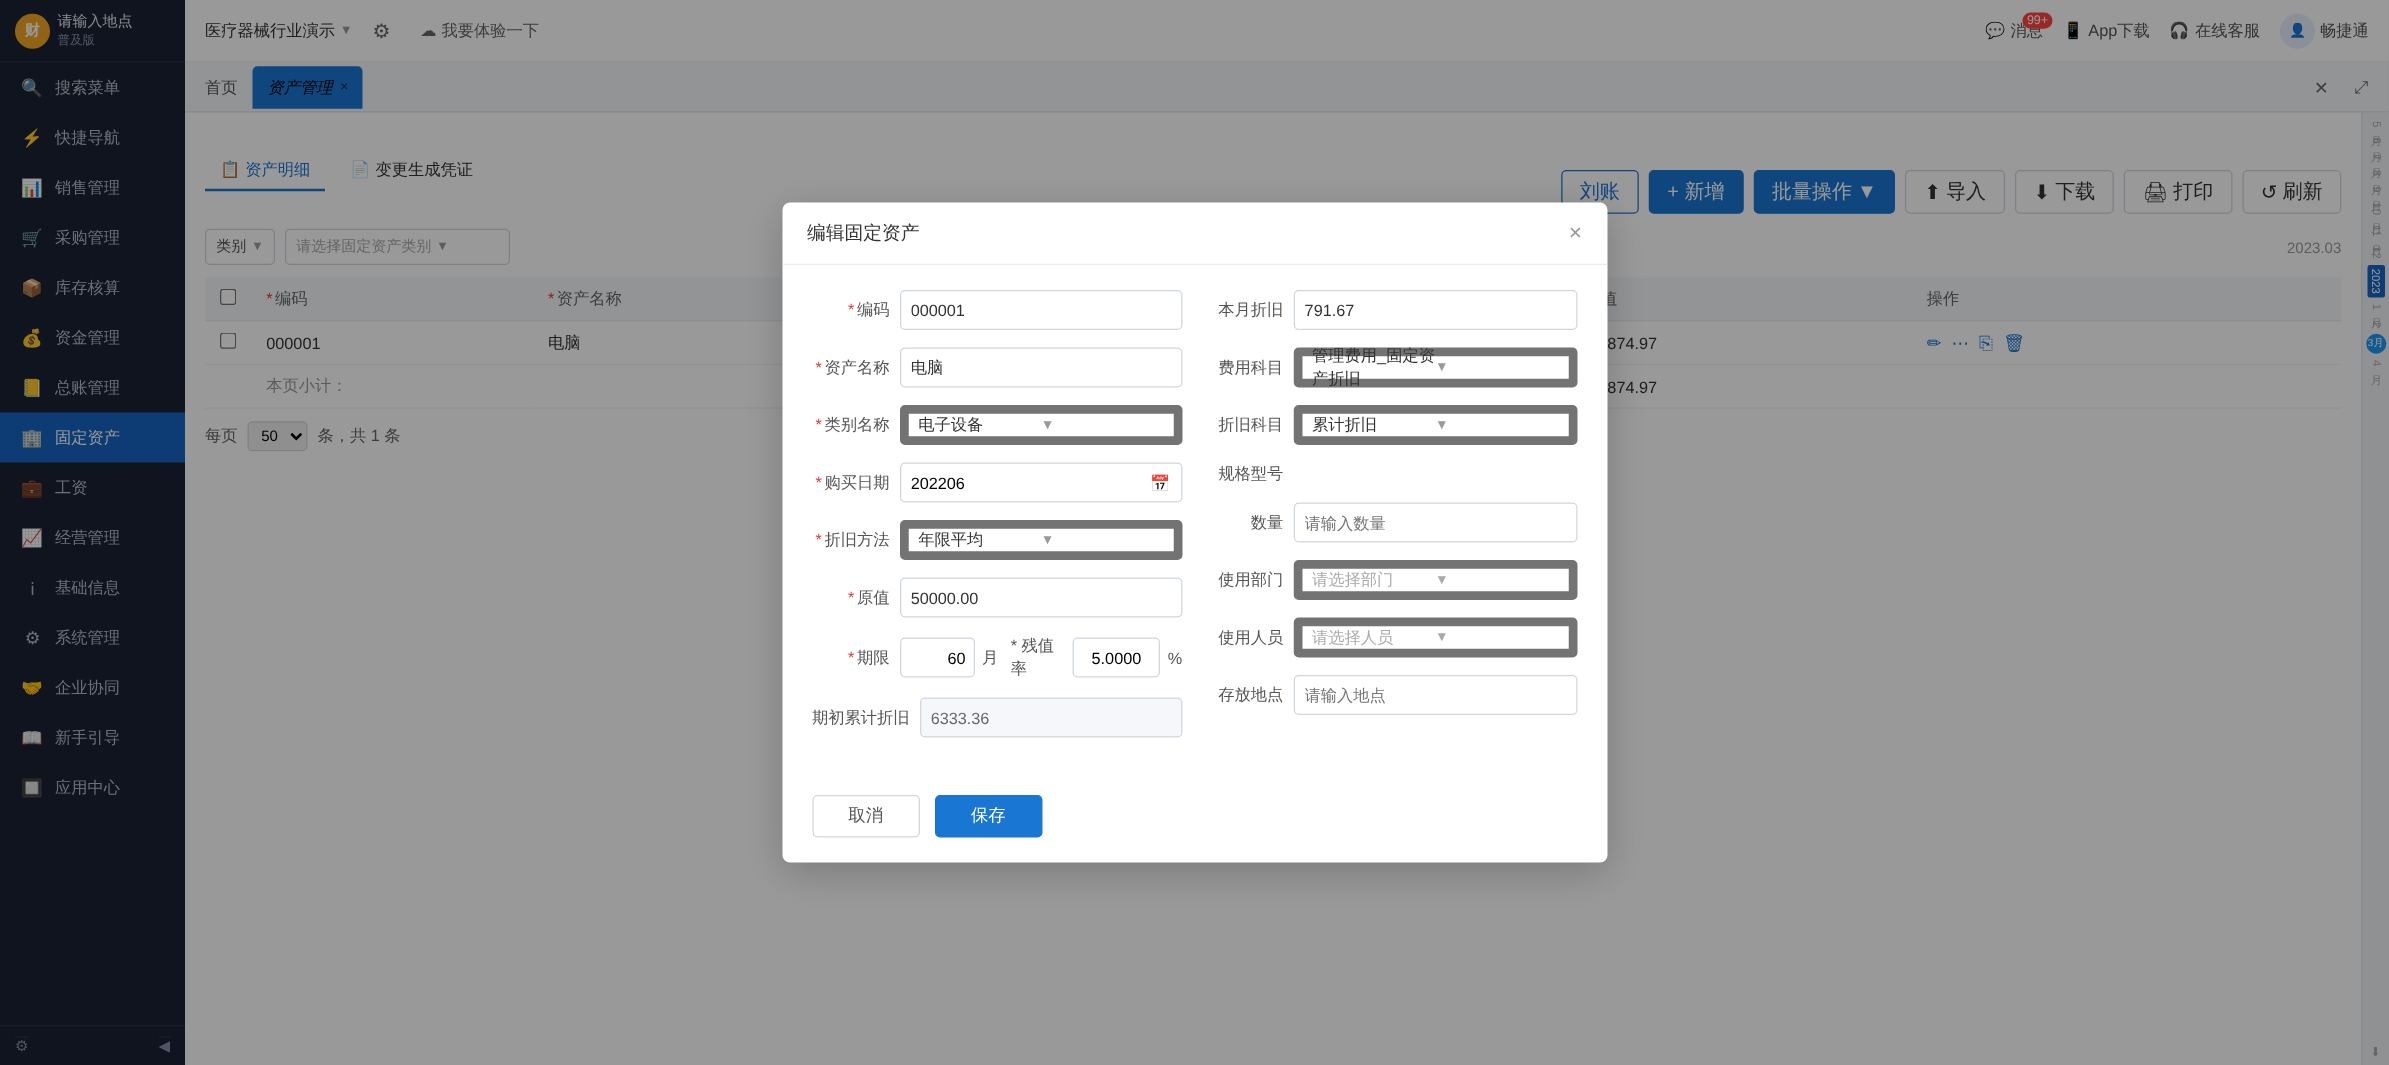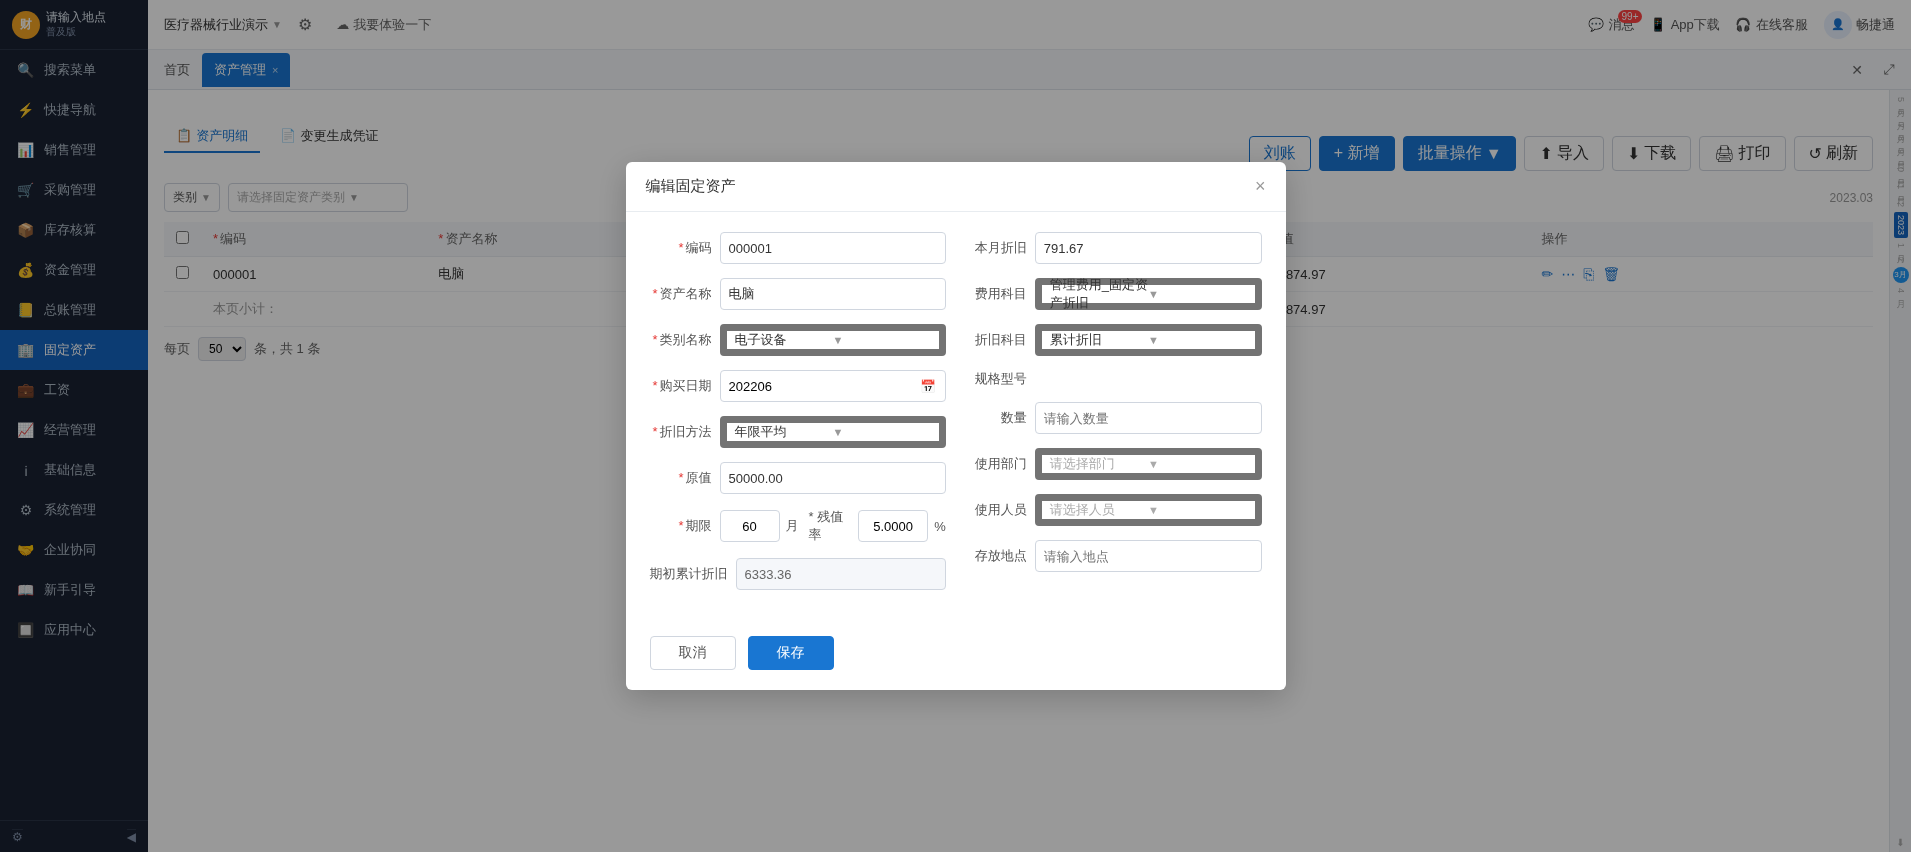--- a/index.html
+++ b/index.html
@@ -86,21 +86,22 @@
       align-items: center;
       gap: 6px;
       font-size: 13px;
       cursor: pointer;
       color: #555;
       border-radius: 4px 4px 0 0;
       background: transparent;
     }
     .tab.active {
       background: #1976d2;
-      color: #ffffff;
+      color: #000000;
+      font-style: italic;
     }
     .tab-close { font-size: 11px; cursor: pointer; opacity: 0.7; }
     .tabbar-controls { margin-left: auto; display: flex; align-items: center; gap: 4px; padding-right: 8px; }
     .tabbar-ctrl-btn { width: 28px; height: 28px; display: flex; align-items: center; justify-content: center; cursor: pointer; color: #666; font-size: 14px; }
 
     
     .page-content { flex: 1; overflow: auto; background: #fff; padding: 12px 16px; }
 
     
     .action-bar { display: flex; align-items: center; gap: 8px; margin-bottom: 12px; flex-wrap: wrap; }
@@ -171,21 +172,21 @@
       background: #fff;
     }
     .form-input.readonly { background: #f5f7fa; color: #666; }
     .form-input-with-icon { display: flex; align-items: center; border: 1px solid #d0d6df; border-radius: 4px; flex: 1; height: 32px; background: #fff; }
     .form-input-with-icon input { flex: 1; border: none; padding: 0 8px; font-size: 13px; outline: none; background: transparent; }
     .form-input-with-icon .input-icon { padding: 0 8px; color: #999; cursor: pointer; }
     .form-select { display: flex; align-items: center; border: 7px solid #737373; border-radius: 4px; flex: 1; height: 32px; padding: 0 8px; cursor: pointer; background: #fff; }
     .form-select span { flex: 1; font-size: 13px; color: #333; }
     .form-select .arrow { color: #999; font-size: 11px; }
     .form-select.placeholder span { color: #aaa; }
-    .period-input { width: 60px; height: 32px; border: 1px solid #d0d6df; border-radius: 4px; padding: 0 6px; font-size: 13px; text-align: center; }
+    .period-input { width: 60px; height: 32px; border: 1px solid #d0d6df; border-radius: 4px; padding: 0 6px; font-size: 13px; text-align: right; }
     .period-unit { font-size: 13px; color: #555; }
     .residual-input { width: 70px; height: 32px; border: 1px solid #d0d6df; border-radius: 4px; padding: 0 6px; font-size: 13px; text-align: center; }
     .residual-pct { font-size: 13px; color: #555; }
     .dialog-note { font-size: 12px; color: #e57373; padding: 8px 0; line-height: 1.6; }
     .dialog-footer { display: flex; justify-content: flex-start; gap: 12px; padding: 12px 24px 20px; }
     .btn-cancel { padding: 7px 28px; border: 1px solid #d0d6df; border-radius: 4px; background: #fff; color: #555; font-size: 14px; cursor: pointer; }
     .btn-save { padding: 7px 28px; border: 1px solid #1976d2; border-radius: 4px; background: #1976d2; color: white; font-size: 14px; cursor: pointer; }
   </style>
 </head>
 <body>

